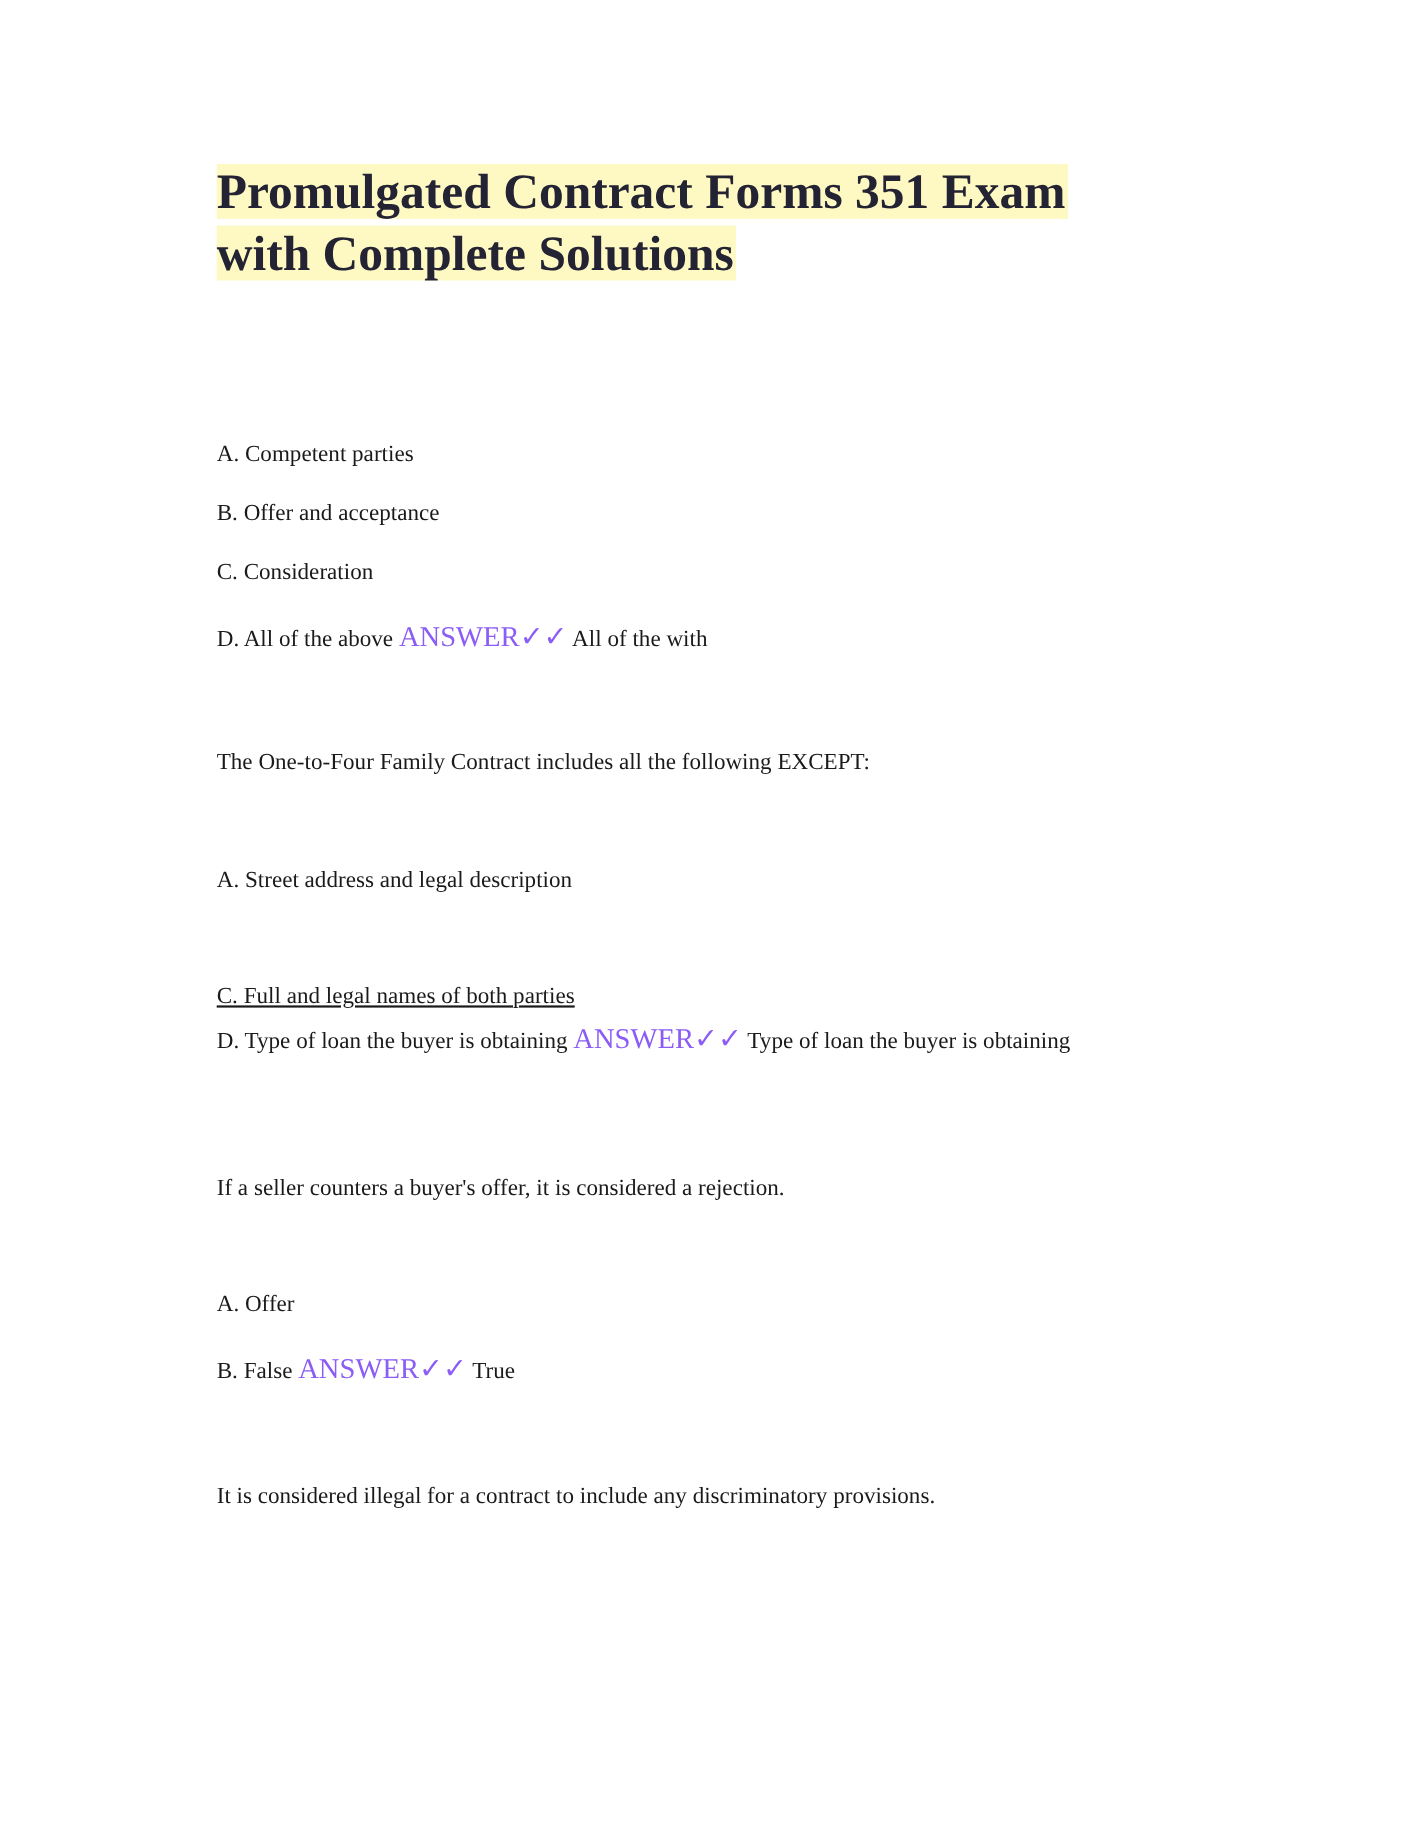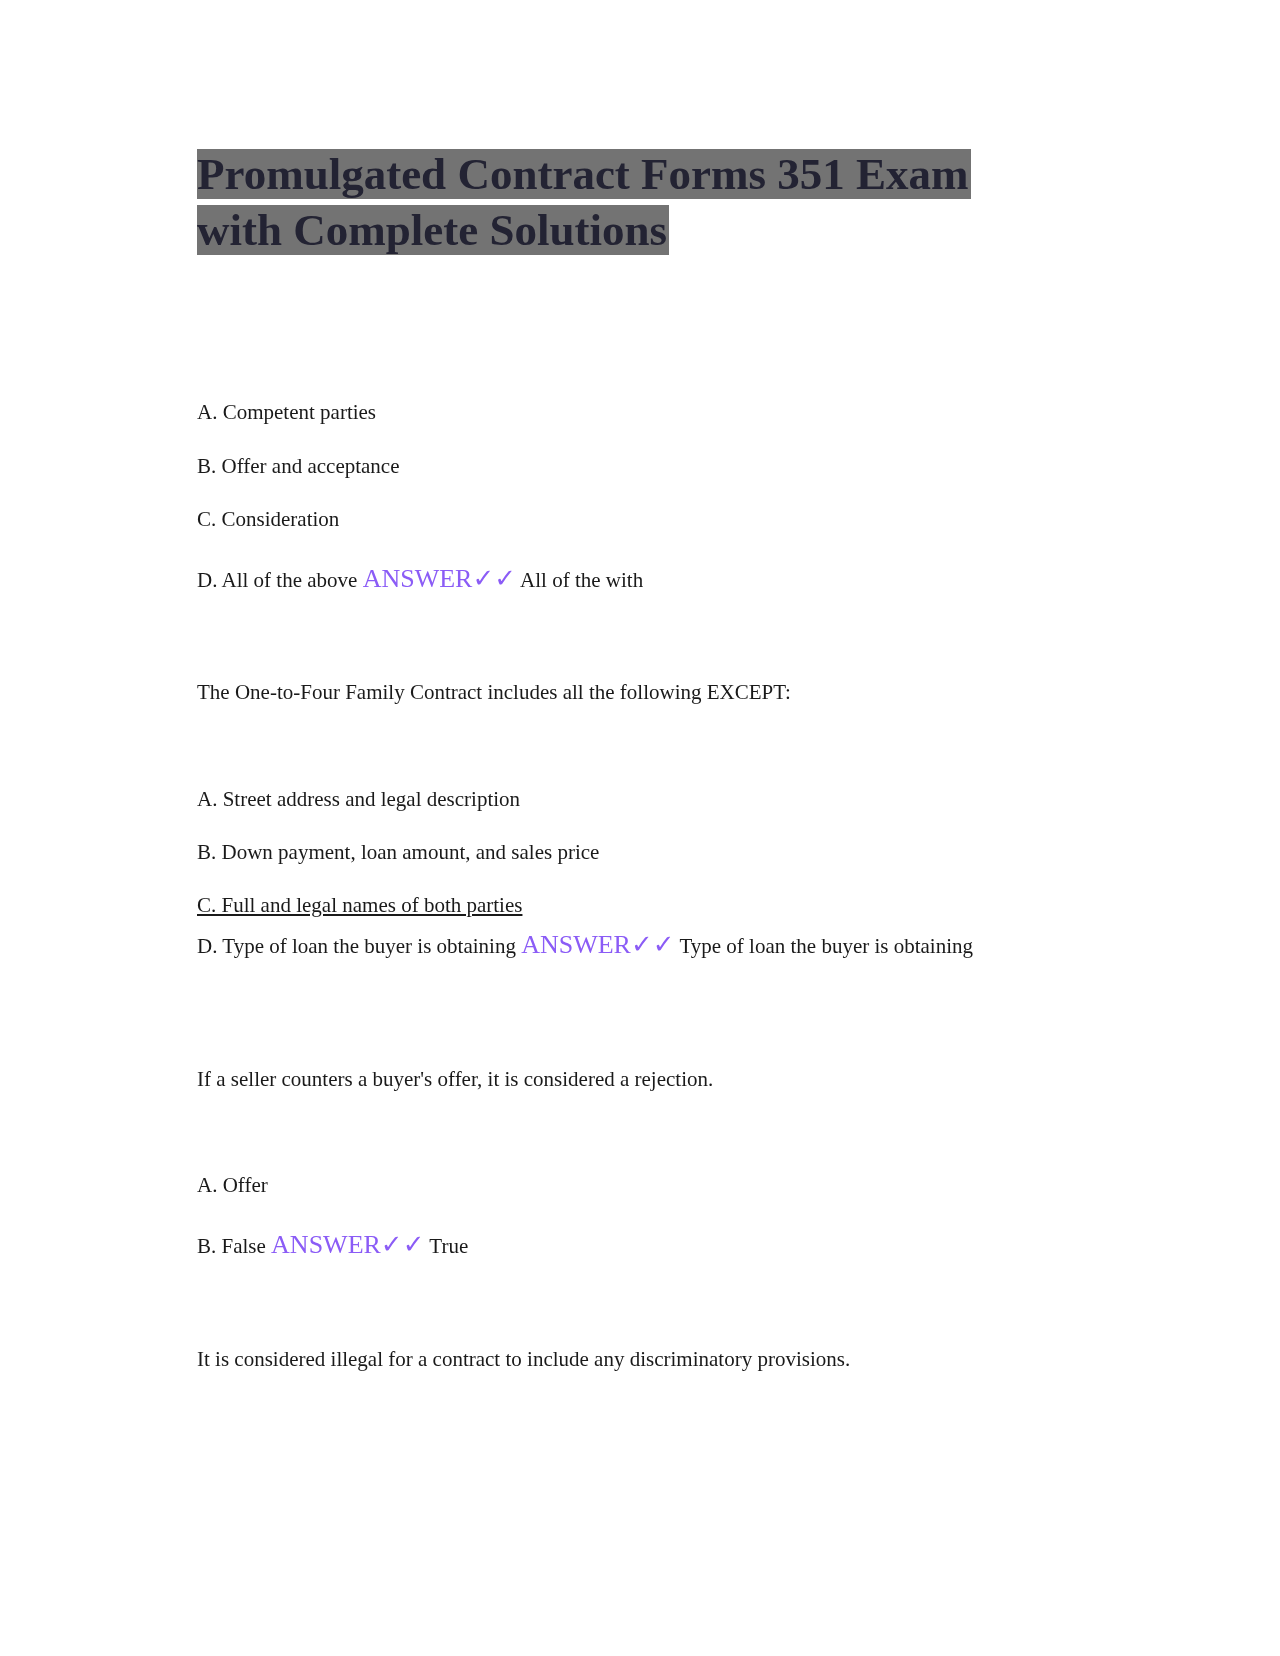--- a/index.html
+++ b/index.html
@@ -27,21 +27,21 @@
       left: 197px;
       top: 146px;
       margin: 0;
       font-family: "Liberation Serif", "DejaVu Serif", serif;
       font-weight: bold;
       font-size: 45px;
       line-height: 56px;
       color: #232333;
     }
     .title .hl {
-      background: #737373;
+      background: #fef9c3;
       padding: 0 2px 0 0;
     }
     .line {
       position: absolute;
       left: 197px;
       margin: 0;
       font-size: 21px;
       line-height: 26px;
       white-space: nowrap;
       color: #1a1a1a;
@@ -65,21 +65,20 @@
   <p class="line" style="top:453px;">B. Offer and acceptance</p>
   <p class="line" style="top:506px;">C. Consideration</p>
   <p class="line" style="top:566px;">
     <span>D. All of the above</span>
     <span class="answer-tag">ANSWER✓✓</span>
     <span>All of the with</span>
   </p>
 
   <p class="line" style="top:679px;">The One-to-Four Family Contract includes all the following EXCEPT:</p>
   <p class="line" style="top:786px;">A. Street address and legal description</p>
-  <p class="line" style="top:839px;">B. Down payment, loan amount, and sales price</p>
   <p class="line" style="top:892px;text-decoration:underline;">C. Full and legal names of both parties</p>
   <p class="line" style="top:932px;">
     <span>D. Type of loan the buyer is obtaining</span>
     <span class="answer-tag">ANSWER✓✓</span>
     <span>Type of loan the buyer is obtaining</span>
   </p>
 
   <p class="line" style="top:1066px;">If a seller counters a buyer's offer, it is considered a rejection.</p>
   <p class="line" style="top:1172px;">A. Offer</p>
   <p class="line" style="top:1232px;">

